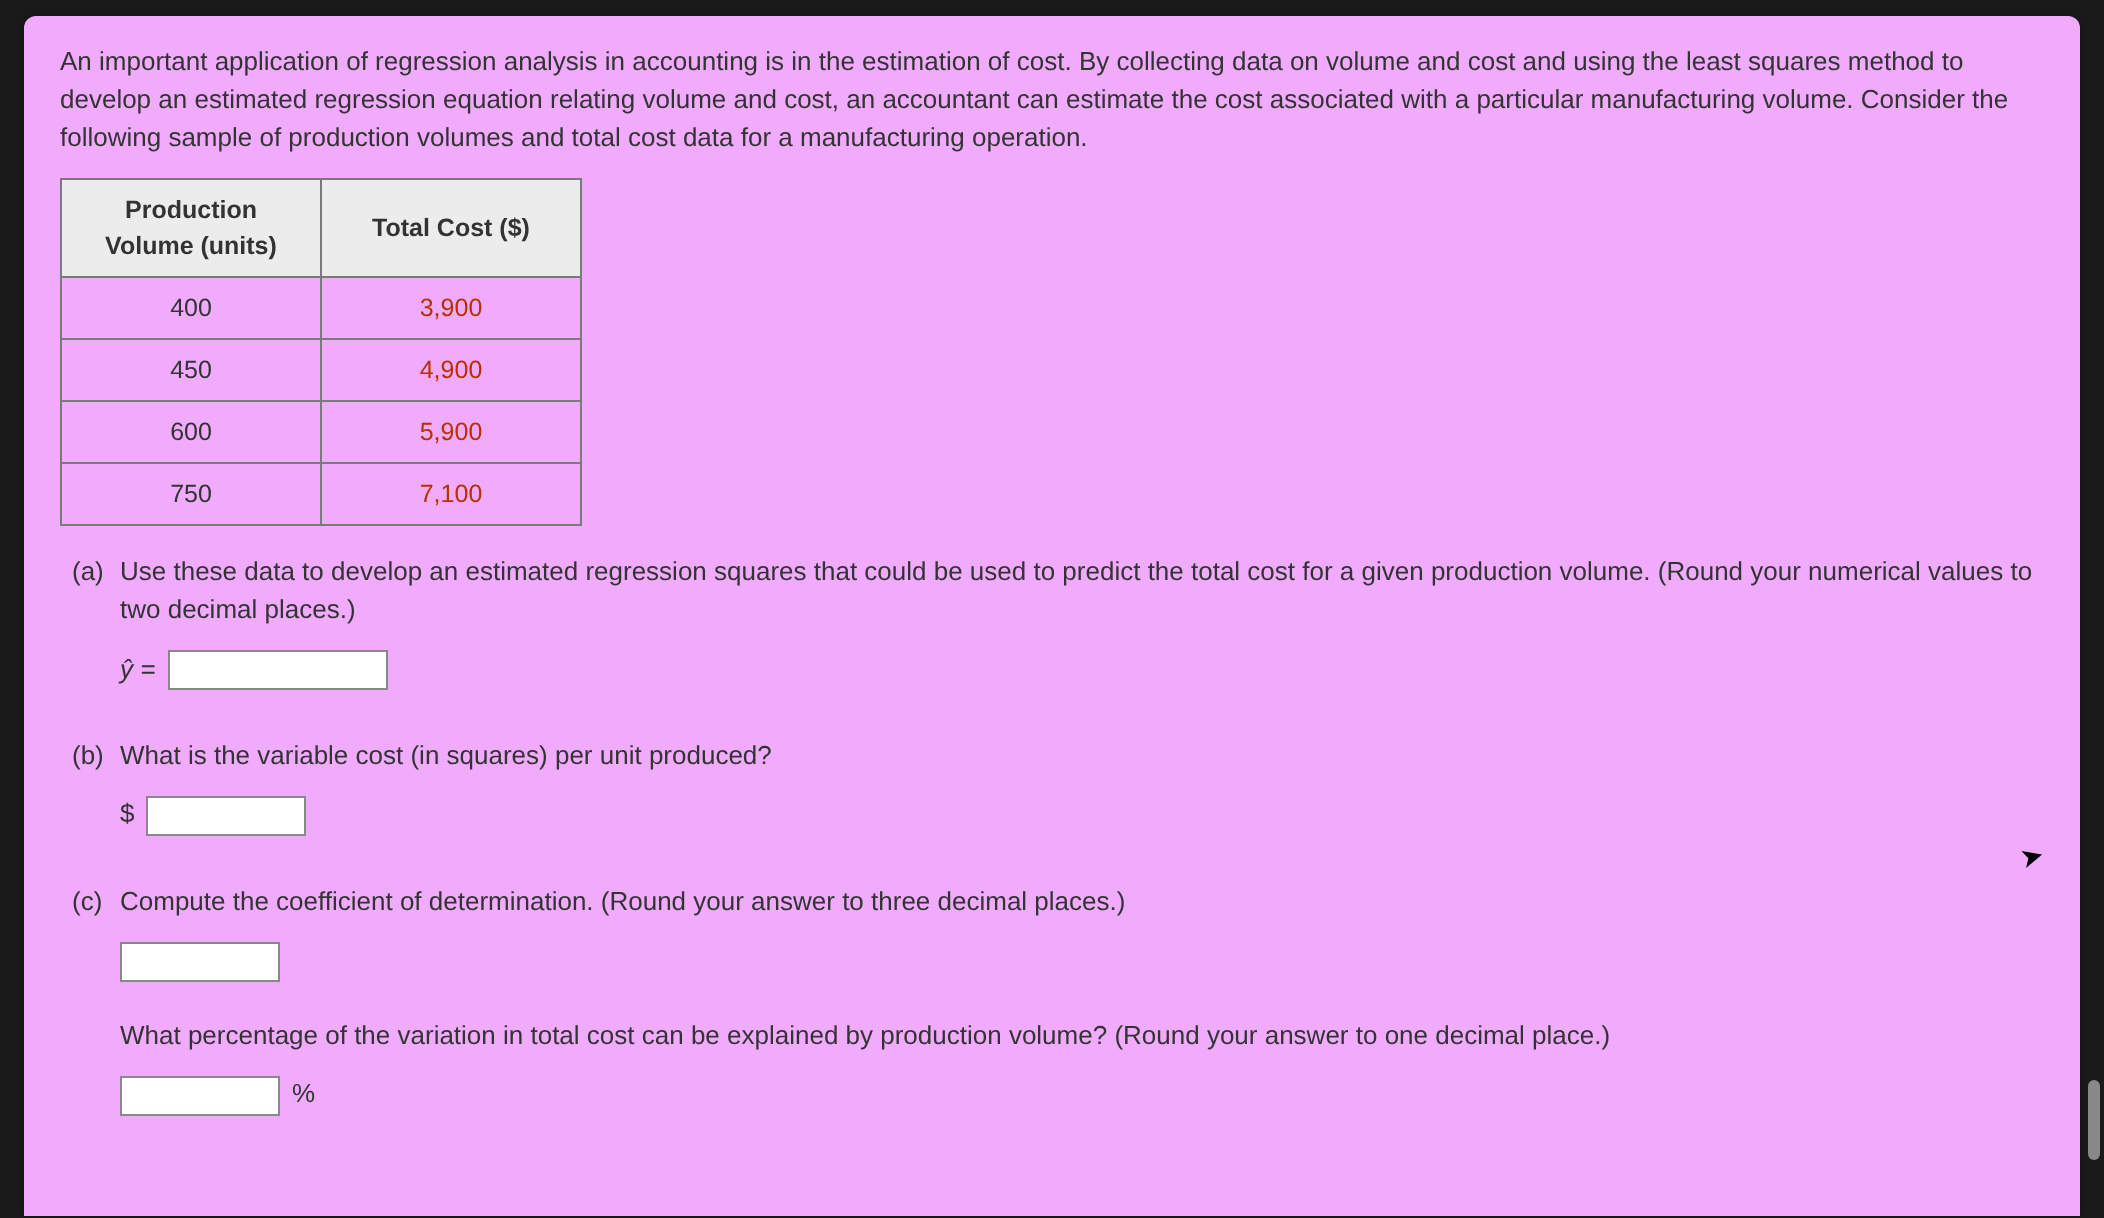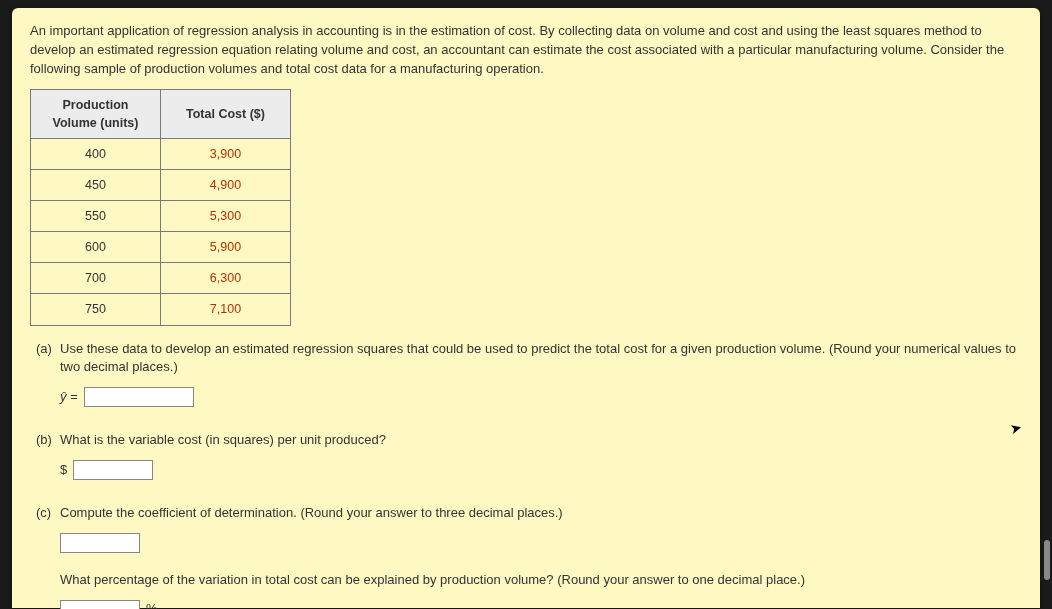--- a/index.html
+++ b/index.html
@@ -9,21 +9,21 @@
     background: #1a1a1a;
     font-family: Arial, Helvetica, sans-serif;
     font-size: 13px;
     color: #333;
     width: 1052px;
     height: 609px;
     overflow: hidden;
     position: relative;
   }
   .page {
-    background: #fef9c3;
+    background: #f0abfc;
     margin: 8px 12px 0 12px;
     padding: 14px 18px 30px 18px;
     border-radius: 6px 6px 0 0;
     height: 600px;
     box-shadow: 0 0 4px rgba(0,0,0,0.3);
     line-height: 1.45;
   }
   .intro { margin-bottom: 10px; }
   table.data {
     border-collapse: collapse;
@@ -94,30 +94,22 @@
     <tbody>
       <tr>
           <td class="vol">400</td>
           <td class="cost">3,900</td>
         </tr>
       <tr>
           <td class="vol">450</td>
           <td class="cost">4,900</td>
         </tr>
       <tr>
-          <td class="vol">550</td>
-          <td class="cost">5,300</td>
-        </tr>
-      <tr>
           <td class="vol">600</td>
           <td class="cost">5,900</td>
-        </tr>
-      <tr>
-          <td class="vol">700</td>
-          <td class="cost">6,300</td>
         </tr>
       <tr>
           <td class="vol">750</td>
           <td class="cost">7,100</td>
         </tr>
     </tbody>
   </table>
 
   <div class="qrow">
     <div class="qlabel">(a)</div>

